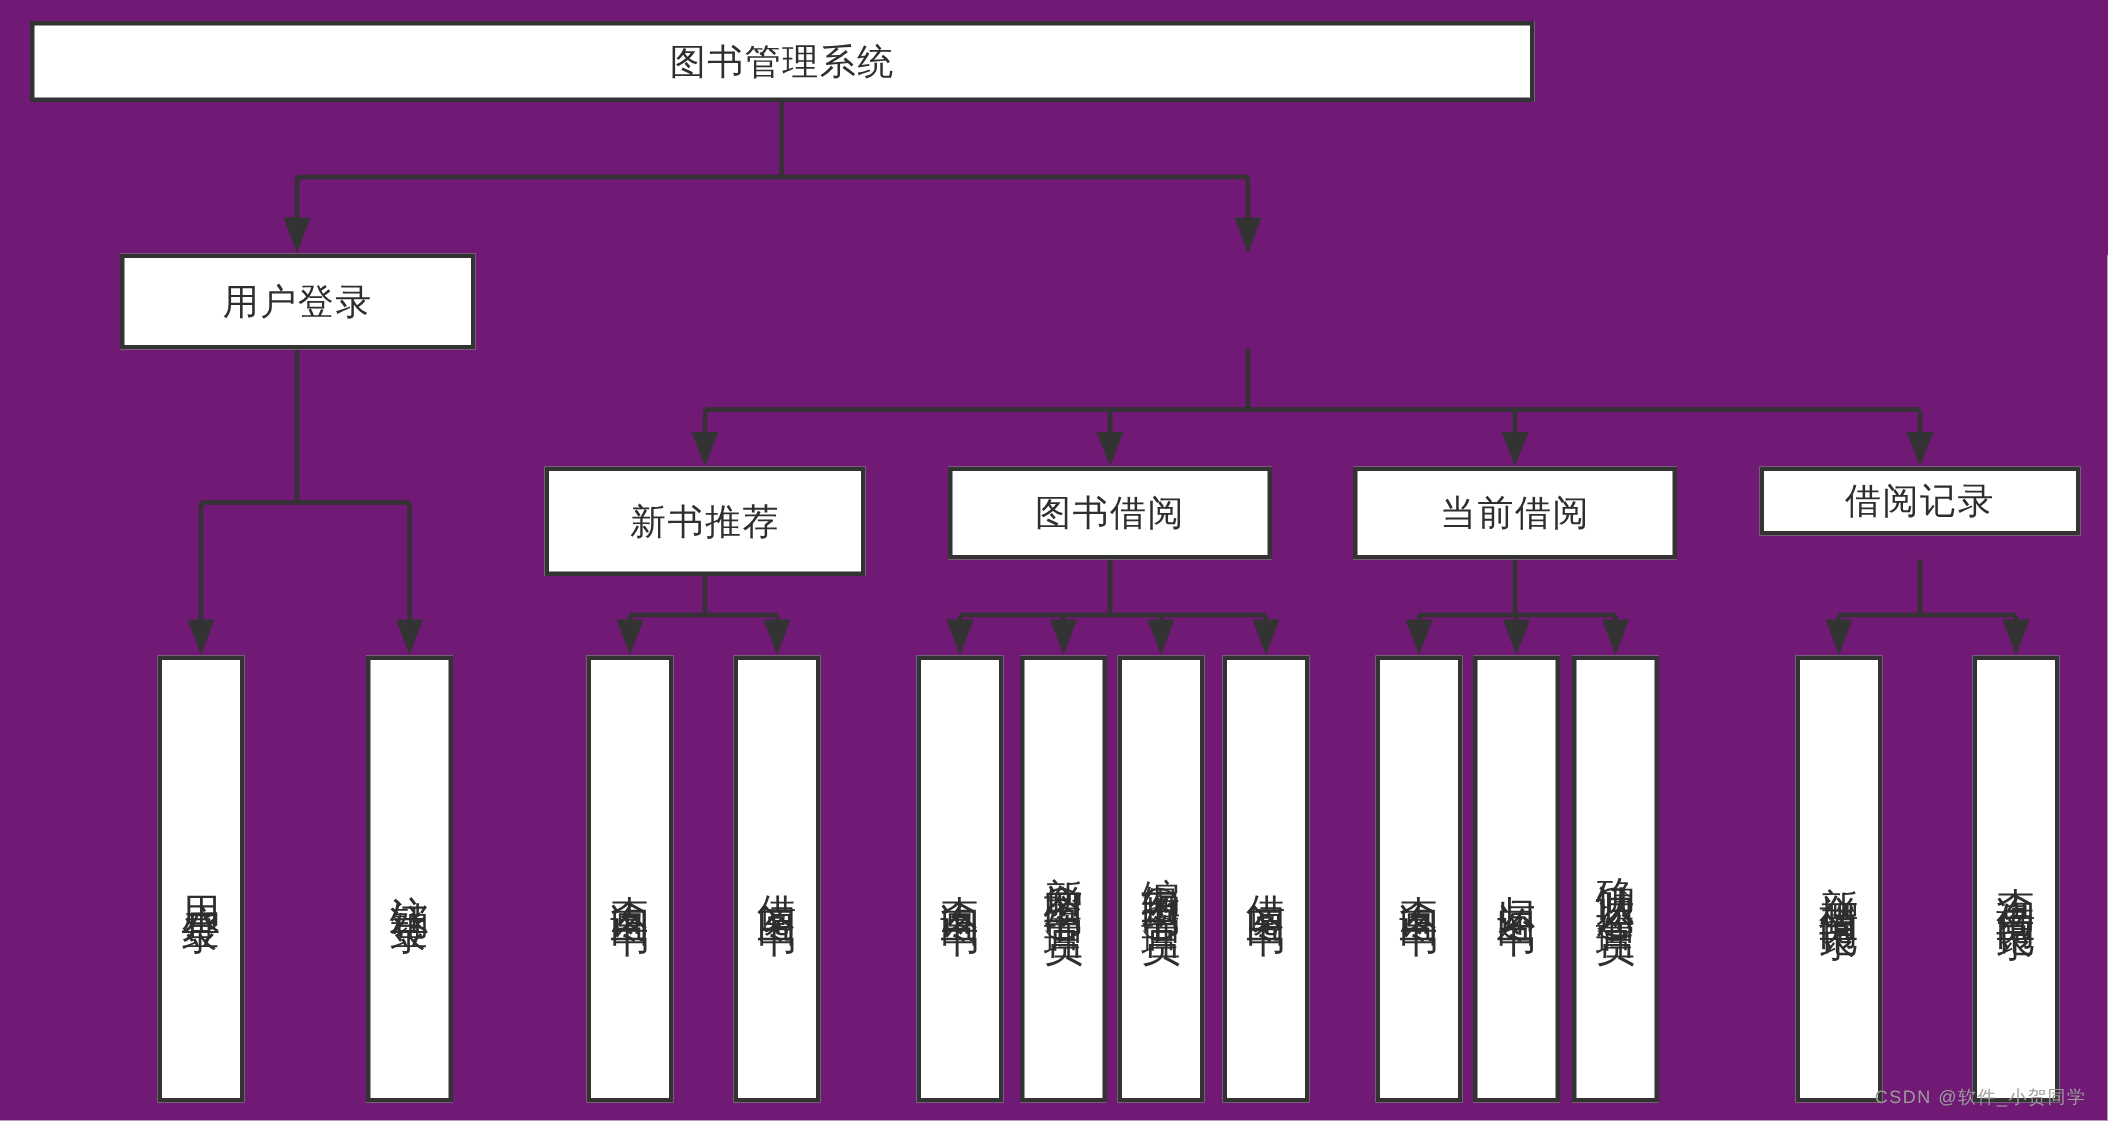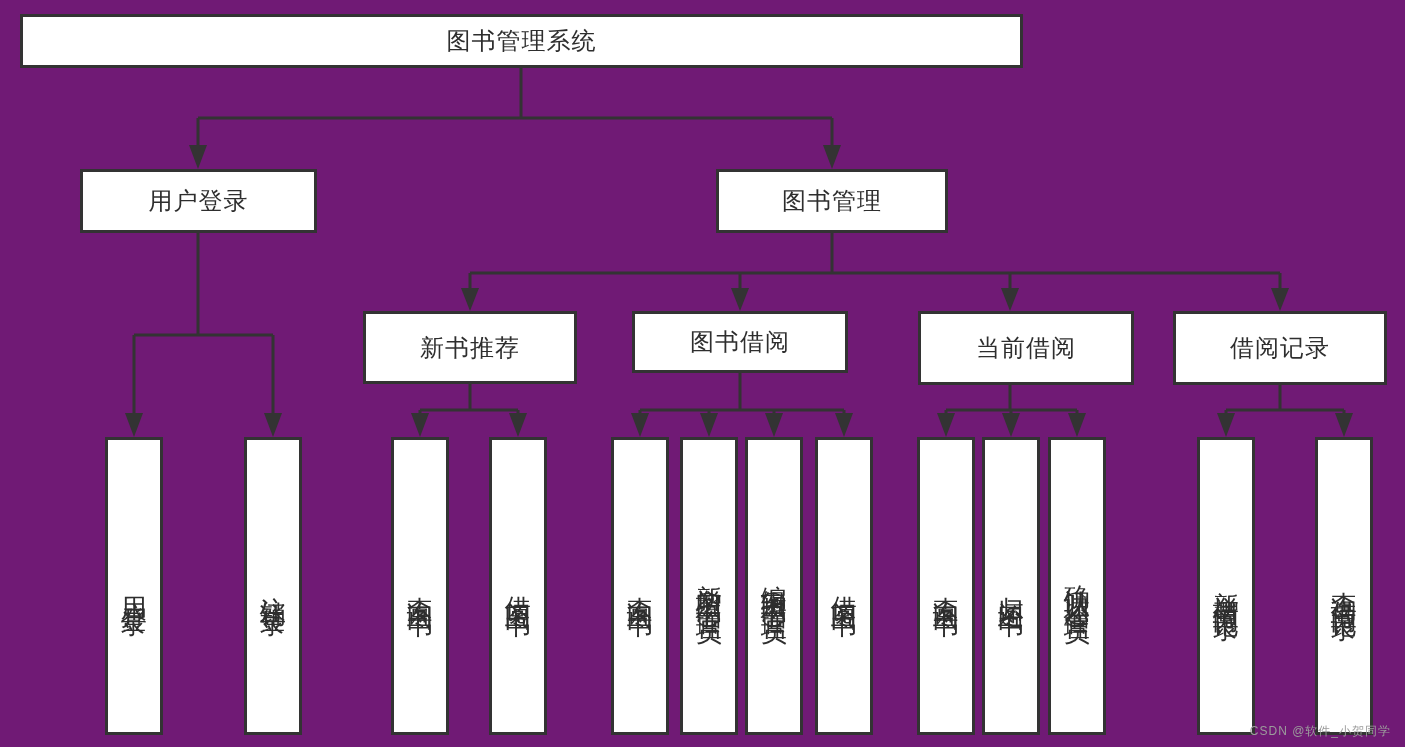--- a/index.html
+++ b/index.html
@@ -90,34 +90,31 @@
     <polygon class="arrow" points="1335,413 1353,413 1344,437"></polygon>
   </svg>
 
   <div class="node h" style="left:20px; top:14px; width:1003px; height:54px;">
     <span>图书管理系统</span>
   </div>
 
   <div class="node h" style="left:80px; top:169px; width:237px; height:64px;">
     <span>用户登录</span>
   </div>
-  <div class="node h" style="left:716px; top:169px; width:232px; height:64px;">
-    <span>图书管理</span>
-  </div>
 
   <div class="node h" style="left:363px; top:311px; width:214px; height:73px;">
     <span>新书推荐</span>
   </div>
   <div class="node h" style="left:632px; top:311px; width:216px; height:62px;font-family:Liberation Mono, monospace;">
     <span>图书借阅</span>
   </div>
-  <div class="node h" style="left:902px; top:311px; width:216px; height:74px;margin-left:16px;">
+  <div class="node h" style="left:902px; top:311px; width:216px; height:62px;">
     <span>当前借阅</span>
   </div>
-  <div class="node h" style="left:1173px; top:311px; width:214px; height:74px;text-align:right;">
+  <div class="node h" style="left:1173px; top:311px; width:214px; height:46px;text-align:right;">
     <span>借阅记录</span>
   </div>
 
   <div class="node v" style="left:105px; top:437px; width:58px; height:298px;">
     <span class="vtext">用户登录</span>
   </div>
   <div class="node v" style="left:244px; top:437px; width:58px; height:298px;">
     <span class="vtext">注销登录</span>
   </div>
   <div class="node v" style="left:391px; top:437px; width:58px; height:298px;">

